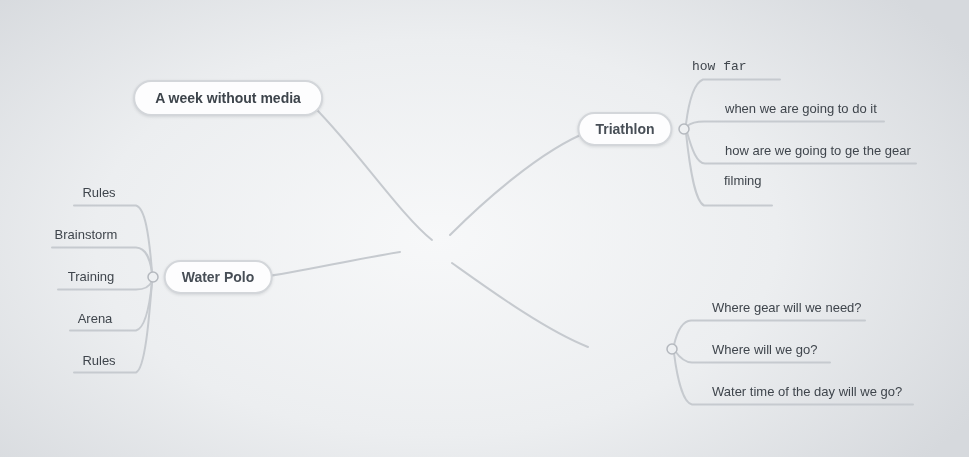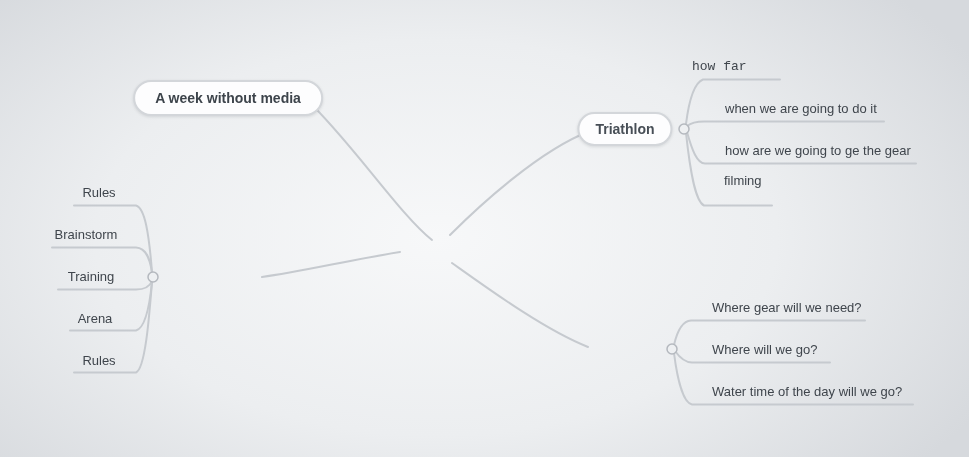--- a/index.html
+++ b/index.html
@@ -102,20 +102,21 @@
     <circle cx="684" cy="129" r="5"></circle>
     <circle cx="153" cy="277" r="5"></circle>
     <circle cx="672" cy="349" r="5"></circle>
   </svg>
 
 
   <div class="node wide" style="left:228px; top:98px;">A week without media</div>
 
   <div class="node" style="left:625px; top:129px;">Triathlon</div>
 
+  <div class="node" style="left:218px; top:277px;">Water Polo</div>
 
 
   <div class="leaf" style="left:692px; top:66px;font-family:Liberation Mono, monospace;">how far</div>
   <div class="leaf" style="left:725px; top:108px;text-align:right;">when we are going to do it</div>
   <div class="leaf" style="left:725px; top:150px;">how are we going to ge the gear</div>
   <div class="leaf" style="left:724px; top:180px;">filming</div>
 
   <div class="leaf centered" style="left:99px; top:192px;">Rules</div>
   <div class="leaf centered" style="left:86px; top:234px;">Brainstorm</div>
   <div class="leaf centered" style="left:91px; top:276px;">Training</div>

